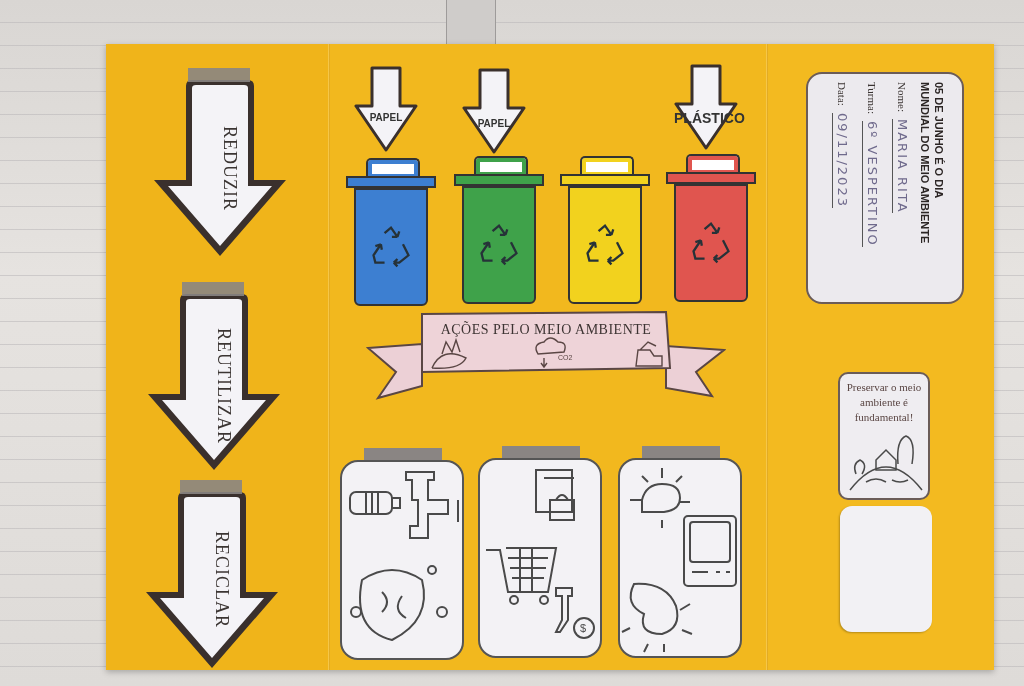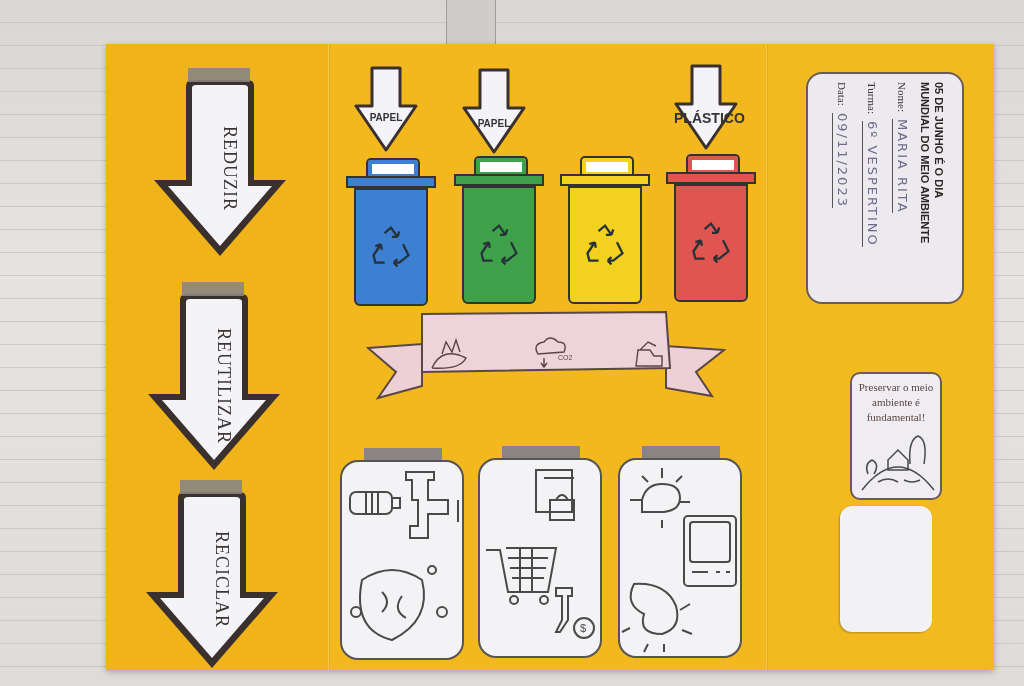--- a/index.html
+++ b/index.html
@@ -49,21 +49,21 @@
   .jar svg{position:absolute;left:0;top:0;}
 
   
   .info-card{position:absolute;left:700px;top:28px;width:158px;height:232px;background:#eceaee;border:2px solid #6b5c57;border-radius:16px;box-sizing:border-box;}
   .info-rot{position:absolute;left:16px;top:8px;width:130px;height:216px;}
   .info-col{position:absolute;top:0;height:216px;writing-mode:vertical-rl;}
   .info-title{right:6px;font-family:"Liberation Sans",sans-serif;font-weight:bold;font-size:11px;color:#2c2625;line-height:14px;}
   .info-field{font-size:11px;color:#3b3533;}
   .info-field .hand{font-family:"DejaVu Sans",sans-serif;font-size:13px;color:#6f6a8c;border-left:1px solid #555;padding-left:2px;margin-top:4px;letter-spacing:2px;}
 
-  .msg-card{position:absolute;left:732px;top:328px;width:92px;height:128px;background:#efedf1;border:2px solid #6a5c58;border-radius:10px;box-sizing:border-box;margin-left:12px;}
+  .msg-card{position:absolute;left:732px;top:328px;width:92px;height:128px;background:#efedf1;border:2px solid #6a5c58;border-radius:10px;box-sizing:border-box;}
   .msg-card .txt{position:absolute;left:4px;top:6px;width:80px;text-align:center;font-size:11px;color:#5a4644;line-height:15px;}
   .blank-card{position:absolute;left:734px;top:462px;width:92px;height:126px;background:#f2f1f4;border-radius:12px;box-shadow:-1px 1px 2px rgba(0,0,0,.25);}
 </style>
 </head>
 <body>
 
 <div class="notebook-lines"></div>
 <div class="spine"></div>
 
 <div class="board">
@@ -175,20 +175,21 @@
       <path d="M2 38 L56 34 L56 76 L12 88 L30 62 Z" fill="#ecd0d6" stroke="#5a4644" stroke-width="2"></path>
       <path d="M358 40 L300 36 L300 78 L346 86 L330 62 Z" fill="#ecd0d6" stroke="#5a4644" stroke-width="2"></path>
       <path d="M56 4 L300 2 L304 58 L56 62 Z" fill="#eed3d8" stroke="#5a4644" stroke-width="2"></path>
       <g fill="none" stroke="#5a4644" stroke-width="1.4">
         <path d="M66 58 q10-22 34-10 q-6 12-34 10 M76 44 l4-12 l6 10 l4-12 l4 12"></path>
         <path d="M172 44 q-6-10 6-12 q6-8 14 0 q10 0 6 10 z M178 48 v8 m-3-3 l3 4 l3-4"></path>
         <path d="M270 56 h26 v-10 h-8 l-4-6 h-12 z M274 40 l8-8 l8 4"></path>
       </g>
       <text x="192" y="50" font-size="7" fill="#5a4644" font-family="Liberation Sans, sans-serif">CO2</text>
     </svg>
+    <div class="title">AÇÕES PELO MEIO AMBIENTE</div>
   </div>
 
   <div class="jar" style="left:234px;top:412px">
     <div class="tape"></div>
     <div class="card">
       <svg width="124" height="200" viewBox="0 0 124 200">
         <g fill="none" stroke="#4a4a4a" stroke-width="2">
           <rect x="8" y="30" width="42" height="22" rx="6"></rect>
           <path d="M24 30 v22 M30 30 v22 M36 30 v22 M50 36 h8 v10 h-8"></path>
           <path d="M64 10 h28 v8 h-6 v20 h20 v14 h-20 v24 h-18 v-12 h8 v-26 h-6 v-20 h-6 z"></path>

